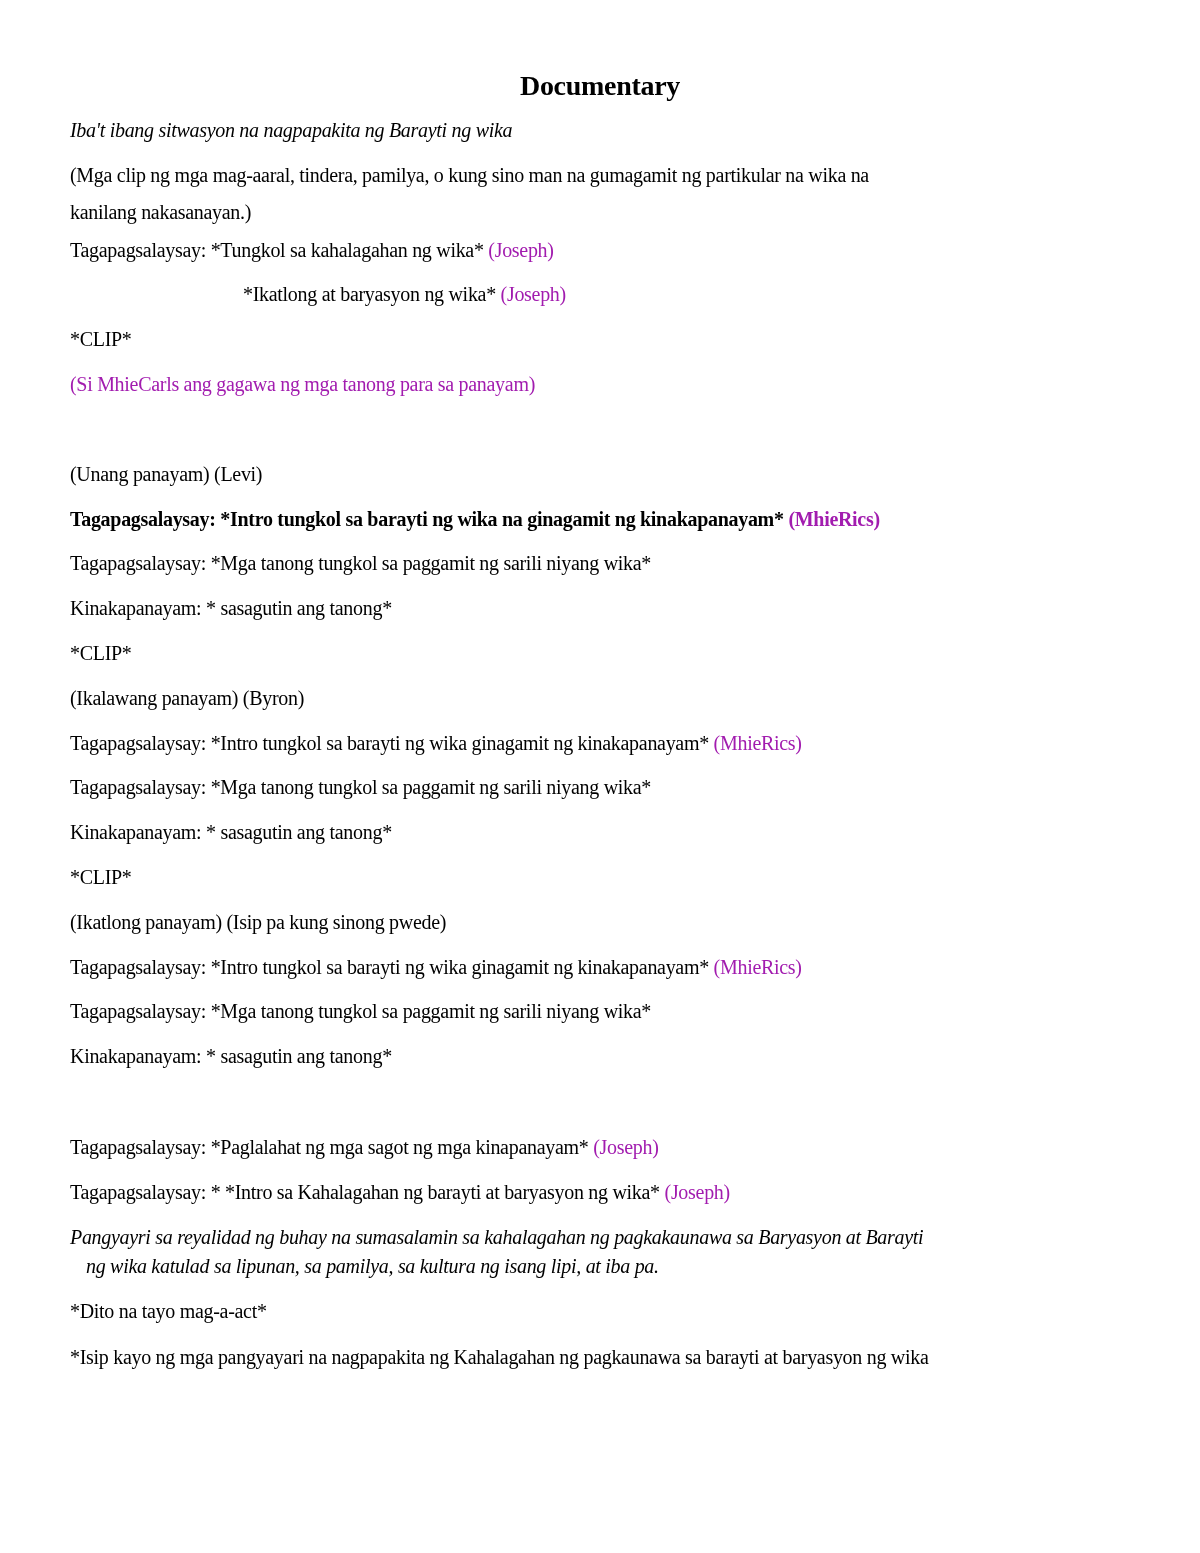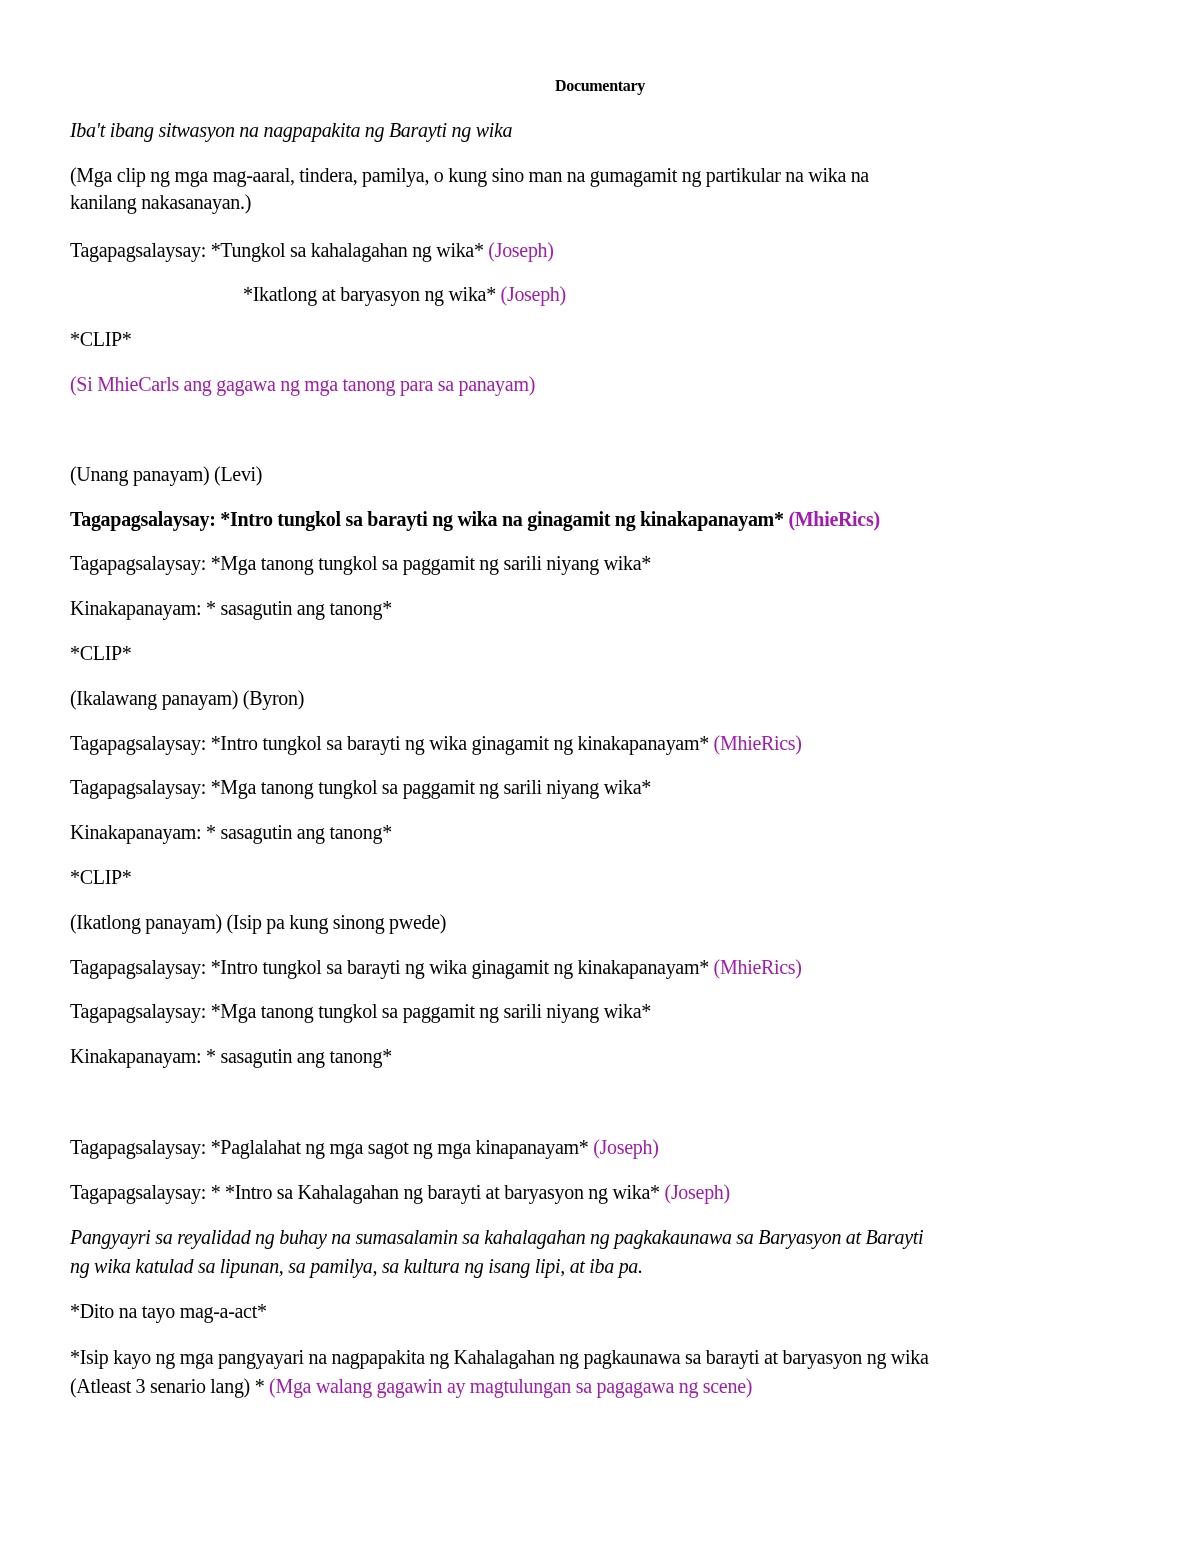--- a/index.html
+++ b/index.html
@@ -6,33 +6,33 @@
     body { width: 1200px; height: 1553px; position: relative; overflow: hidden; }
     .page {
       position: absolute; left: 0; top: 0; width: 1200px; height: 1553px;
       background: #ffffff;
       font-family: "Liberation Serif", "DejaVu Serif", serif;
       color: #000000;
       font-size: 20px;
       letter-spacing: -0.3px;
     }
     .line { position: absolute; left: 70px; white-space: nowrap; line-height: 28px; }
-    .title { left: 0; width: 1200px; text-align: center; font-weight: bold; font-size: 16px; }
+    .title { left: 0; width: 1200px; text-align: center; font-weight: bold; font-size: 28px; }
     .italic { font-style: italic; }
     .red { color: #a21caf; }
     .indent { left: 243px; }
   </style>
 </head>
 <body>
 
 <div class="page">
   <div class="line title" style="top:72px;">Documentary</div>
   <div class="line italic" style="top:116px;">Iba't ibang sitwasyon na nagpapakita ng Barayti ng wika</div>
   <div class="line" style="top:161px;">(Mga clip ng mga mag-aaral, tindera, pamilya, o kung sino man na gumagamit ng partikular na wika na</div>
-  <div class="line" style="top:188px;">kanilang nakasanayan.)</div>
+  <div class="line" style="top:198px;">kanilang nakasanayan.)</div>
 
   <div class="line" style="top:236px;"><span>Tagapagsalaysay: *Tungkol sa kahalagahan ng wika* </span><span class="red">(Joseph)</span></div>
   <div class="line indent" style="top:280px;"><span>*Ikatlong at baryasyon ng wika* </span><span class="red">(Joseph)</span></div>
   <div class="line" style="top:325px;">*CLIP*</div>
   <div class="line red" style="top:370px;">(Si MhieCarls ang gagawa ng mga tanong para sa panayam)</div>
   <div class="line" style="top:460px;">(Unang panayam) (Levi)</div>
   <div class="line" style="top:505px;font-weight:bold;"><span>Tagapagsalaysay: *Intro tungkol sa barayti ng wika na ginagamit ng kinakapanayam* </span><span class="red">(MhieRics)</span></div>
   <div class="line" style="top:549px;">Tagapagsalaysay: *Mga tanong tungkol sa paggamit ng sarili niyang wika*</div>
   <div class="line" style="top:594px;">Kinakapanayam: * sasagutin ang tanong*</div>
   <div class="line" style="top:639px;">*CLIP*</div>
@@ -43,17 +43,16 @@
   <div class="line" style="top:863px;">*CLIP*</div>
   <div class="line" style="top:908px;">(Ikatlong panayam) (Isip pa kung sinong pwede)</div>
   <div class="line" style="top:953px;"><span>Tagapagsalaysay: *Intro tungkol sa barayti ng wika ginagamit ng kinakapanayam* </span><span class="red">(MhieRics)</span></div>
   <div class="line" style="top:997px;">Tagapagsalaysay: *Mga tanong tungkol sa paggamit ng sarili niyang wika*</div>
   <div class="line" style="top:1042px;">Kinakapanayam: * sasagutin ang tanong*</div>
 
   <div class="line" style="top:1133px;"><span>Tagapagsalaysay: *Paglalahat ng mga sagot ng mga kinapanayam* </span><span class="red">(Joseph)</span></div>
   <div class="line" style="top:1178px;"><span>Tagapagsalaysay: * *Intro sa Kahalagahan ng barayti at baryasyon ng wika* </span><span class="red">(Joseph)</span></div>
 
   <div class="line italic" style="top:1223px;">Pangyayri sa reyalidad ng buhay na sumasalamin sa kahalagahan ng pagkakaunawa sa Baryasyon at Barayti</div>
-  <div class="line italic" style="top:1252px;">ng wika katulad sa lipunan, sa pamilya, sa kultura ng isang lipi, at iba pa.</div>
+  <div class="line italic" style="top:1252px;margin-left:16px;">ng wika katulad sa lipunan, sa pamilya, sa kultura ng isang lipi, at iba pa.</div>
   <div class="line" style="top:1297px;">*Dito na tayo mag-a-act*</div>
   <div class="line" style="top:1343px;">*Isip kayo ng mga pangyayari na nagpapakita ng Kahalagahan ng pagkaunawa sa barayti at baryasyon ng wika</div>
-  <div class="line" style="top:1372px;"><span>(Atleast 3 senario lang) * </span><span class="red">(Mga walang gagawin ay magtulungan sa pagagawa ng scene)</span></div>
 </div>
 
 </body></html>

